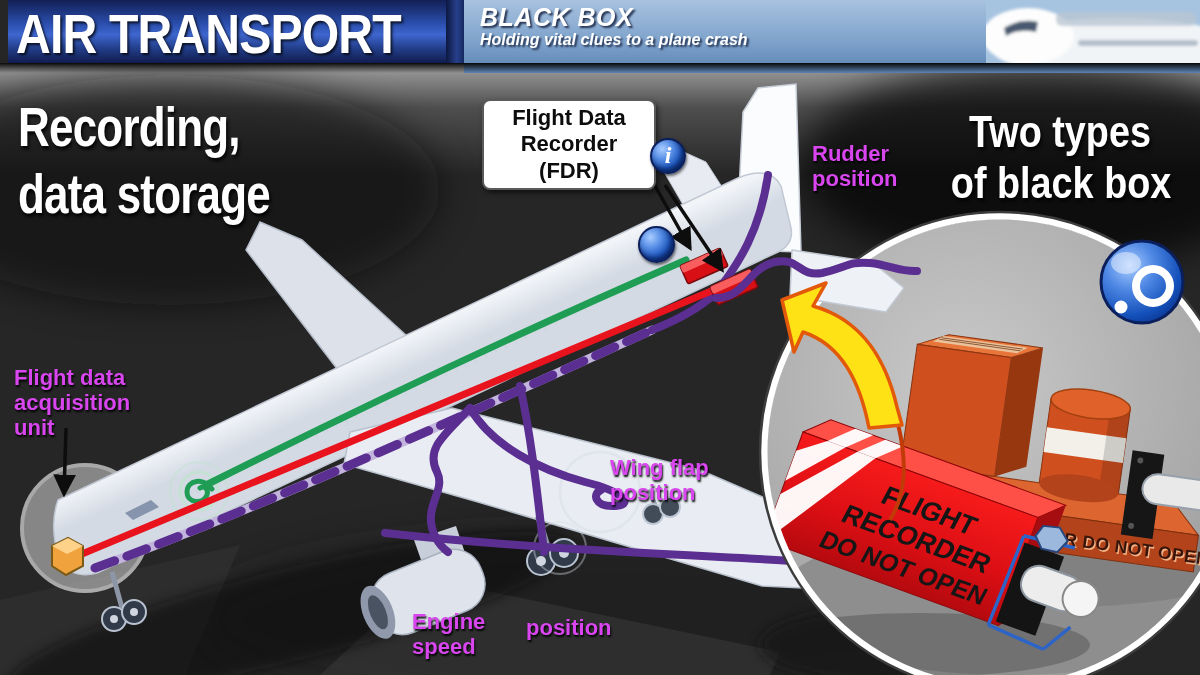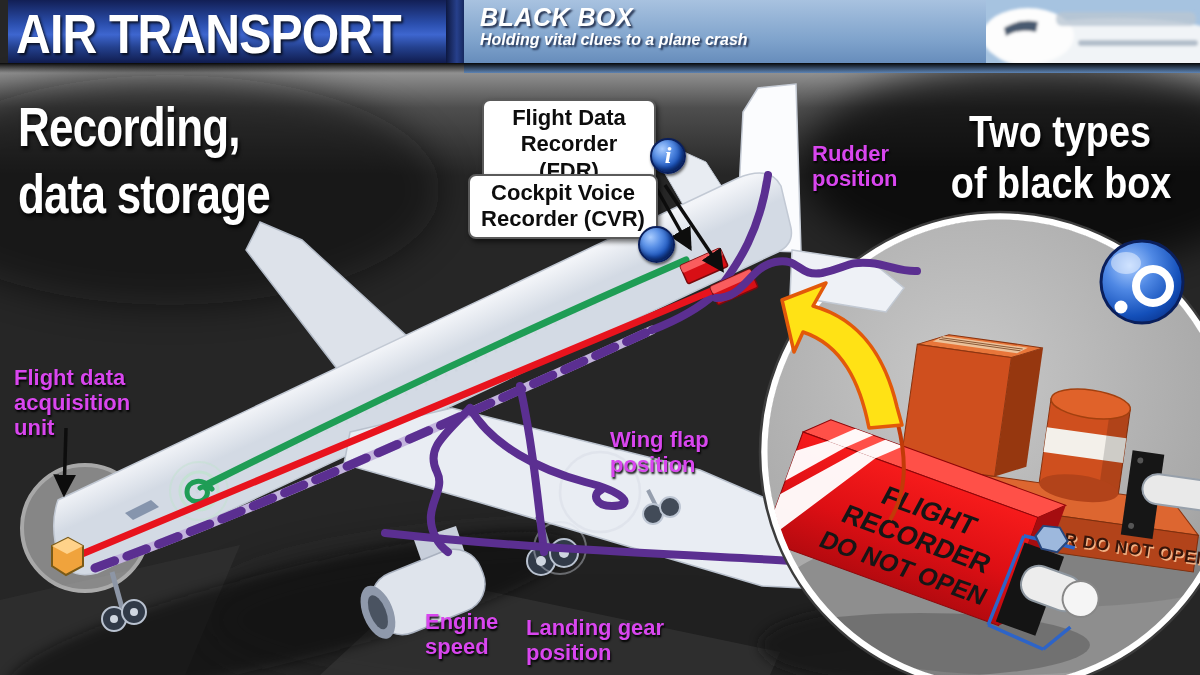--- a/index.html
+++ b/index.html
@@ -319,45 +319,40 @@
   </div>
   <div id="title-right">
     <div>Two types</div>
     <div>of black box</div>
   </div>
 
   <div class="callout-box" style="left:482px;top:99px;width:162px;">
     <div>Flight Data</div>
     <div>Recorder (FDR)</div>
   </div>
-  <div class="callout-box" style="left:468px;top:174px;width:178px;">
-    <div>Cockpit Voice</div>
-    <div>Recorder (CVR)</div>
-  </div>
 
   <div class="ball" id="icon-info">
     <span>i</span>
   </div>
   <div class="ball" id="icon-ball-small"></div>
 
   <div class="lbl" style="left:812px;top:142px;">
     <div>Rudder</div>
     <div>position</div>
   </div>
   <div class="lbl" style="left:14px;top:366px;">
     <div>Flight data</div>
     <div>acquisition</div>
     <div>unit</div>
   </div>
-  <div class="lbl" style="left:610px;top:428px;">
+  <div class="lbl" style="left:610px;top:456px;">
     <div>Wing flap</div>
     <div>position</div>
   </div>
-  <div class="lbl" style="left:425px;top:610px;">
+  <div class="lbl" style="left:412px;top:610px;">
     <div>Engine</div>
     <div>speed</div>
   </div>
   <div class="lbl" style="left:526px;top:616px;">
-    <div>Landing gear</div>
     <div>position</div>
   </div>
 
 </div>
 
 </body></html>

